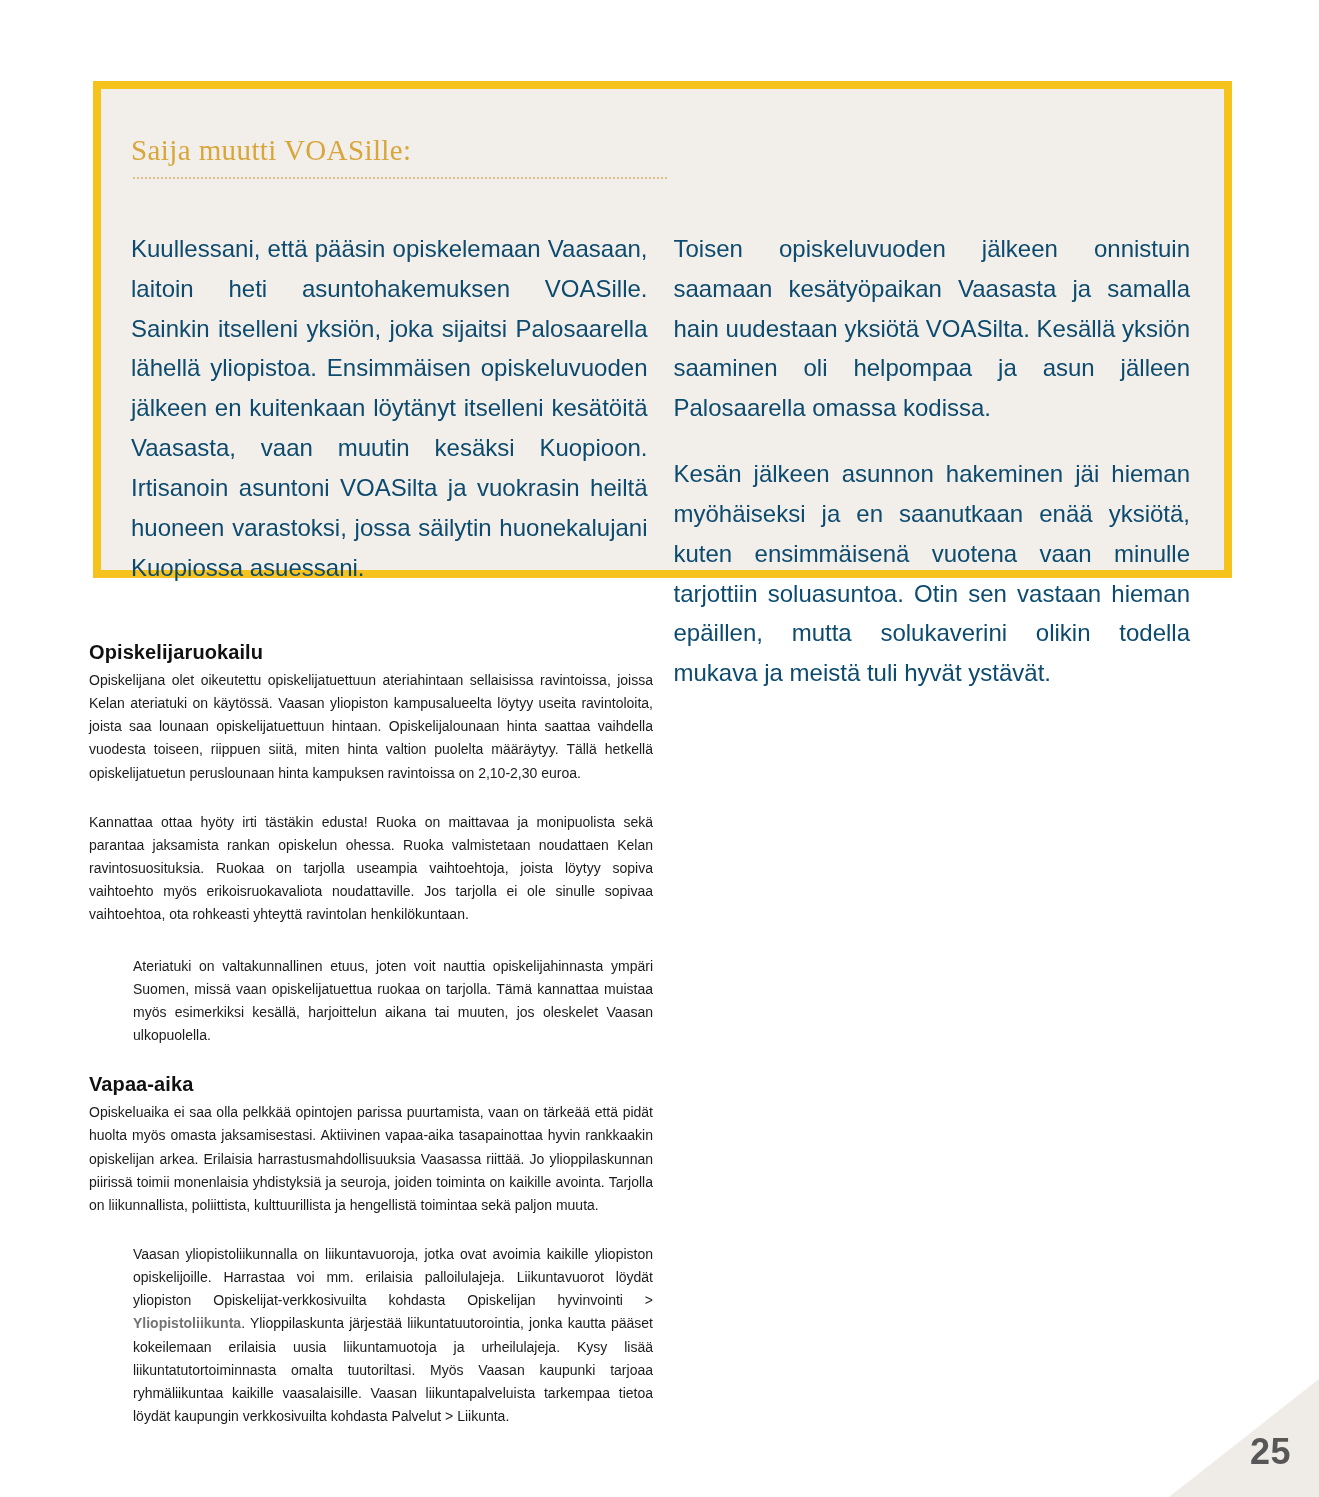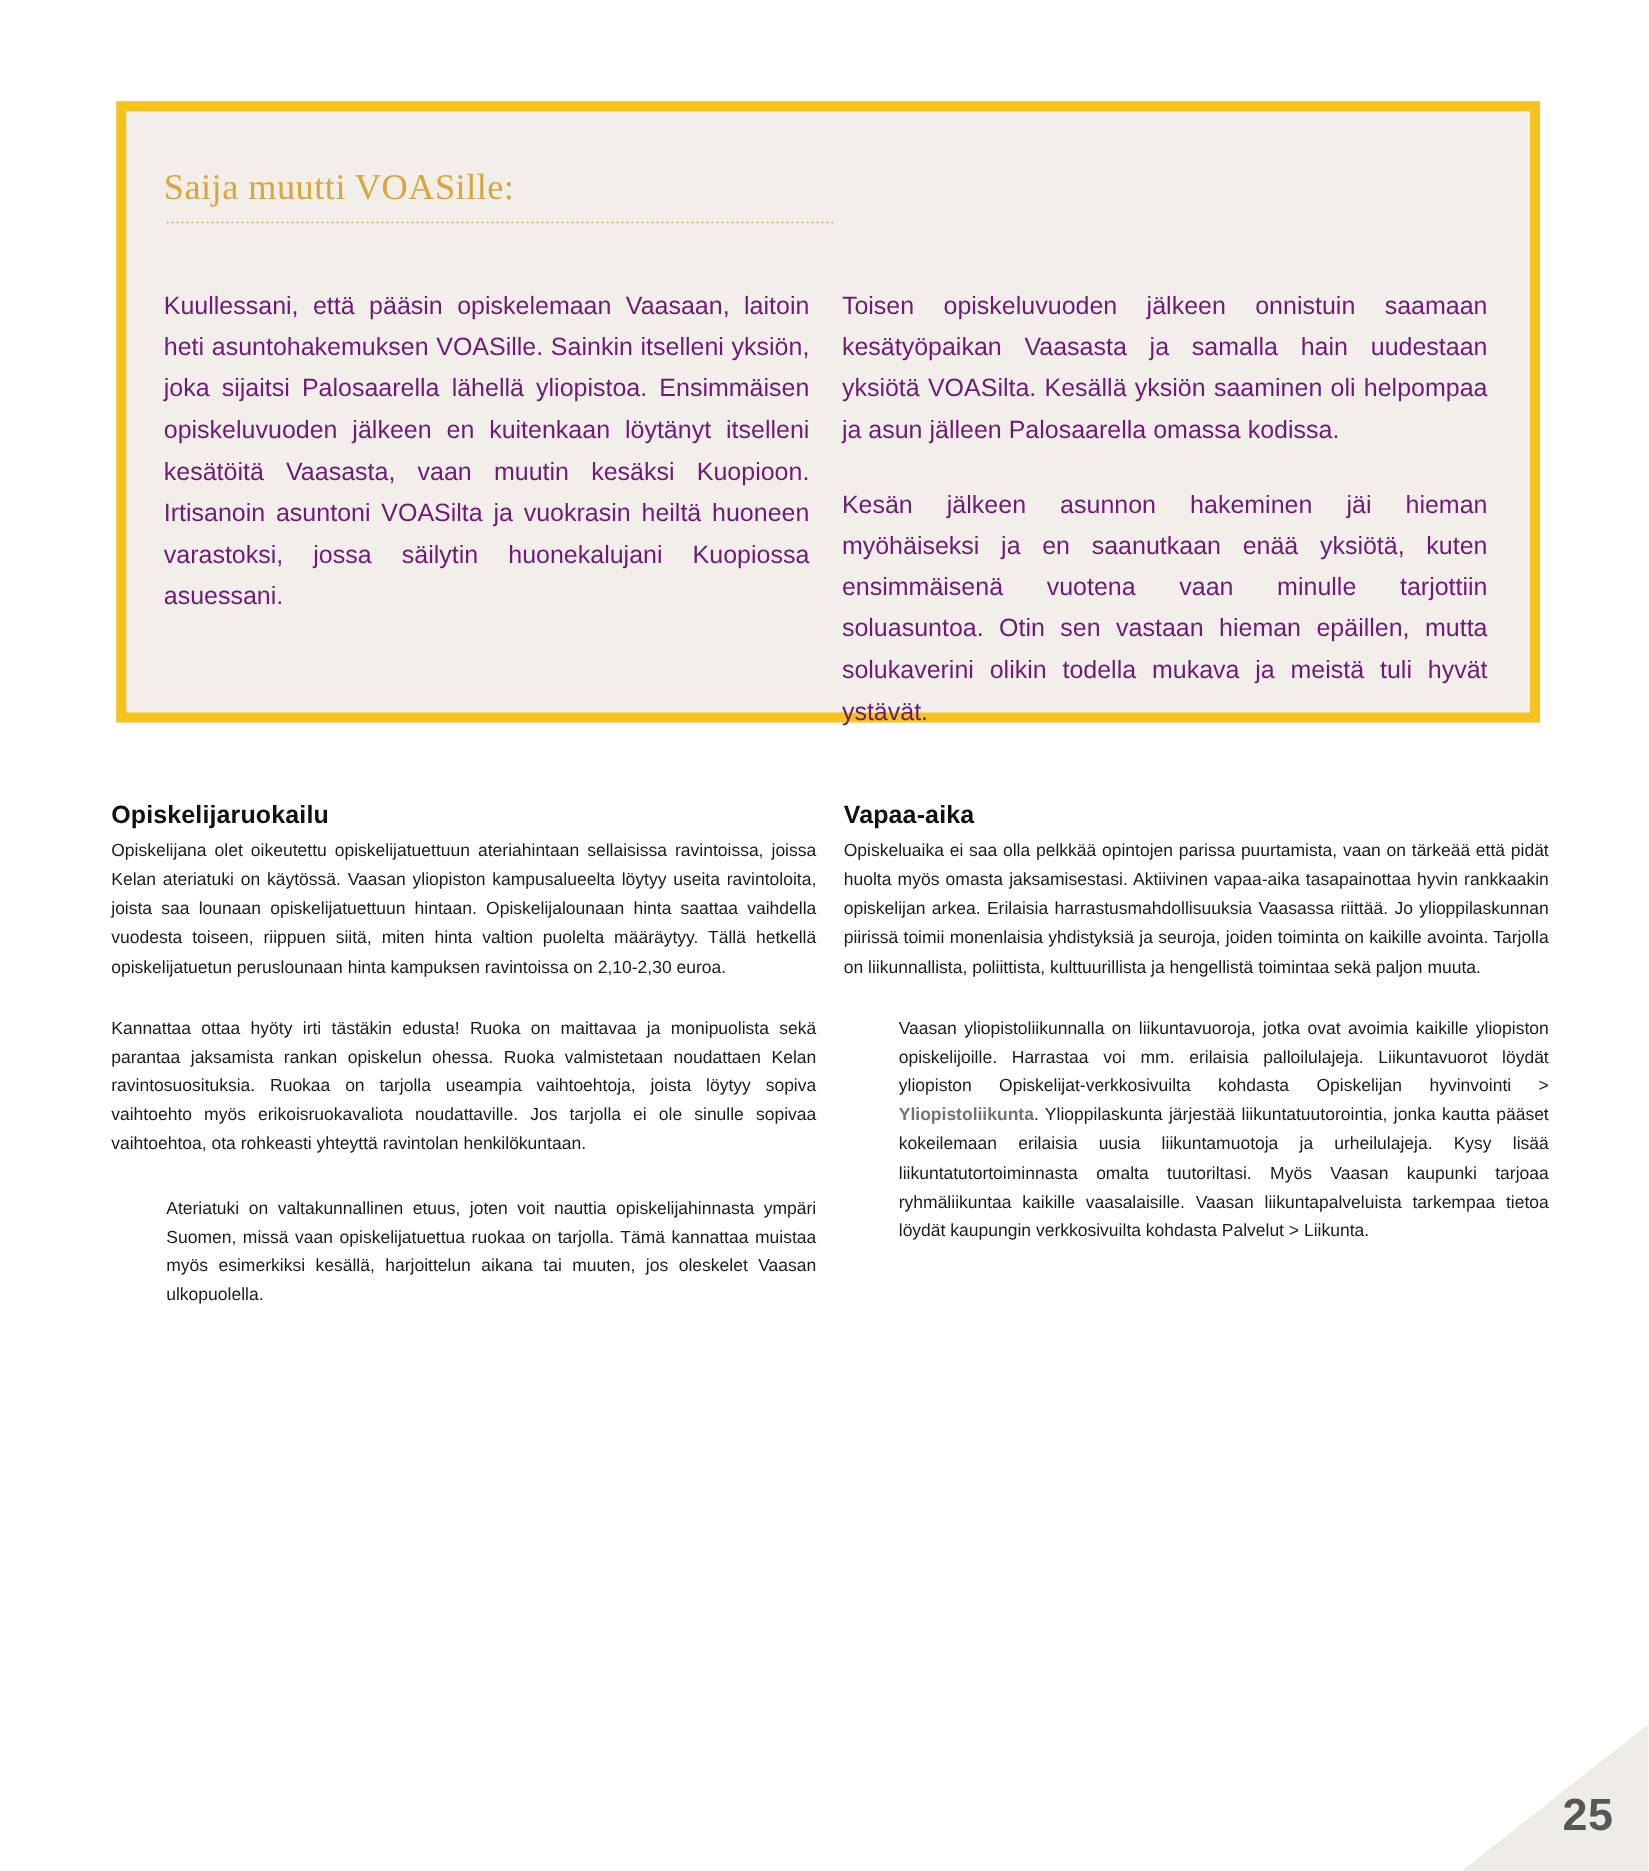--- a/index.html
+++ b/index.html
@@ -52,37 +52,38 @@
   .quote-cols {
     display: flex;
     gap: 26px;
     margin-top: 50px;
   }
   .quote-col {
     width: 536px;
   }
   .quote-col p {
     margin: 0 0 26px 0;
-    font-size: 20px;
+    font-size: 24px;
     line-height: 1.66;
     text-align: justify;
     text-justify: inter-word;
-    color: #701a75;
+    color: #0c4a6e;
     hyphens: none;
   }
   .quote-col p:last-child { margin-bottom: 0; }
 
   
   .article {
     position: absolute;
     left: 89px;
     top: 637px;
     width: 1150px;
     display: flex;
     gap: 22px;
+    flex-direction: column;
   }
   .col {
     width: 564px;
   }
   .col h2 {
     margin: 0 0 2px 0;
     font-size: 20px;
     font-weight: bold;
     line-height: 1.5;
     color: #111111;

